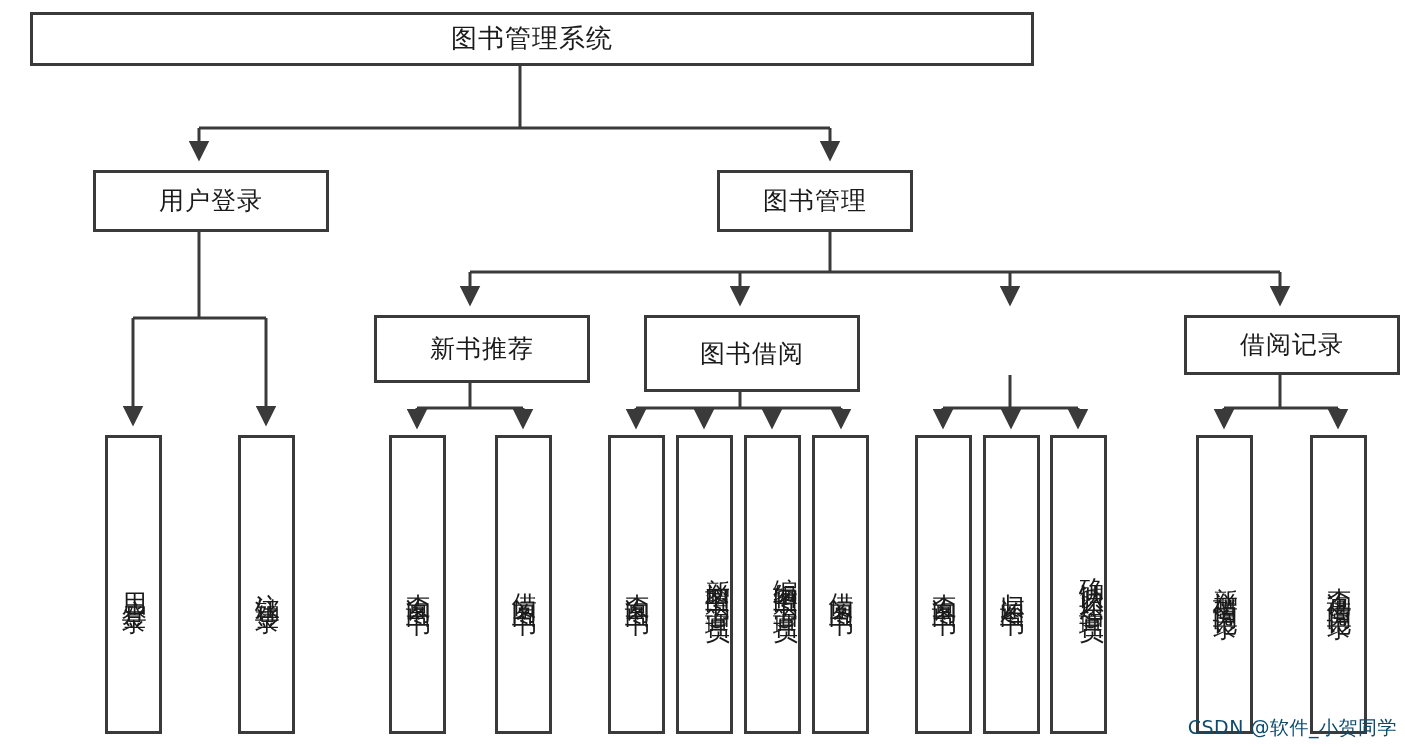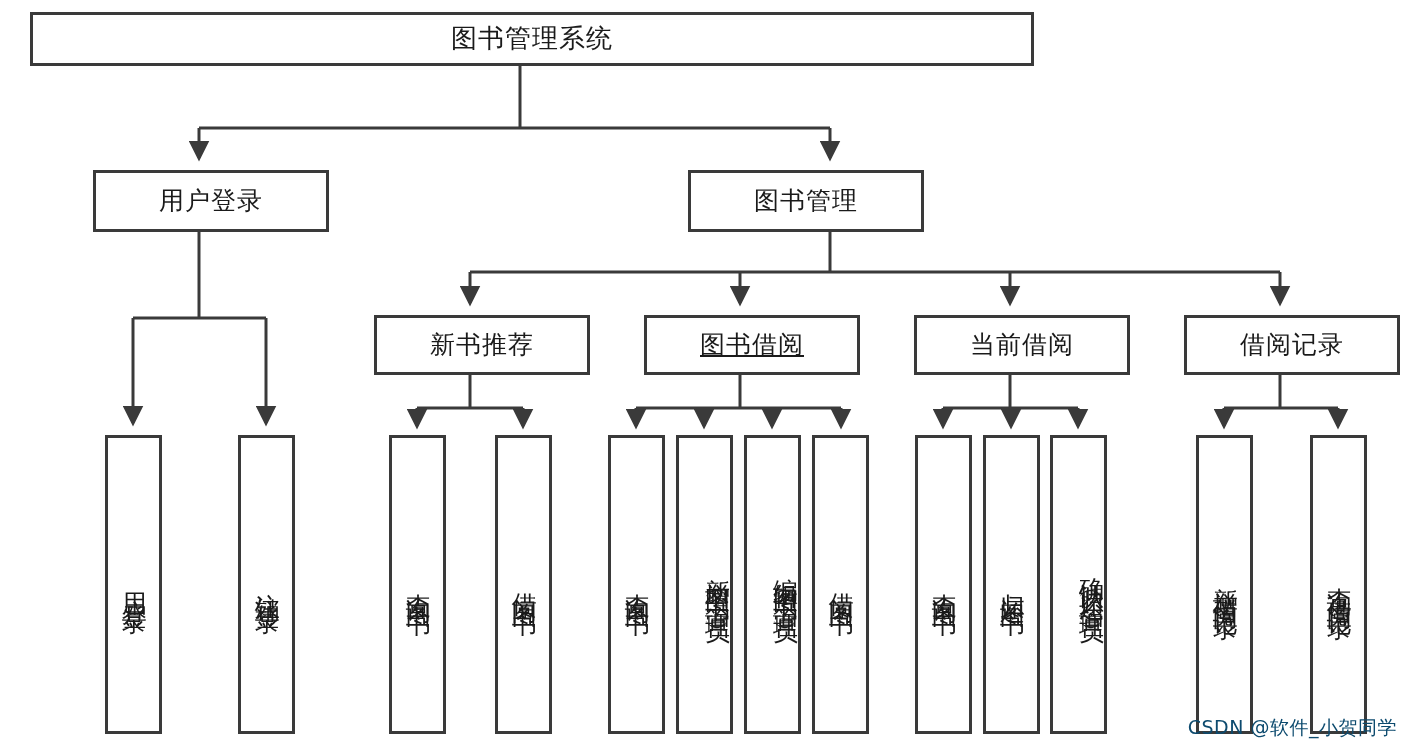--- a/index.html
+++ b/index.html
@@ -124,32 +124,29 @@
     </g>
   </svg>
 
   <div class="node horiz root" style="left:18px; top:12px; width:1004px; height:54px;">
     <span>图书管理系统</span>
   </div>
 
   <div class="node horiz" style="left:81px; top:170px; width:236px; height:62px;">
     <span>用户登录</span>
   </div>
-  <div class="node horiz" style="left:676px; top:170px; width:236px; height:62px;">
+  <div class="node horiz" style="left:705px; top:170px; width:196px; height:62px;">
     <span>图书管理</span>
   </div>
 
-  <div class="node horiz" style="left:362px; top:315px; width:216px; height:60px;">
+  <div class="node horiz" style="left:362px; top:315px; width:216px; height:68px;">
     <span>新书推荐</span>
   </div>
-  <div class="node horiz" style="left:632px; top:315px; width:216px; height:60px;text-decoration:underline;">
+  <div class="node horiz" style="left:632px; top:315px; width:216px; height:77px;">
     <span>图书借阅</span>
-  </div>
-  <div class="node horiz" style="left:902px; top:315px; width:216px; height:60px;">
-    <span>当前借阅</span>
   </div>
   <div class="node horiz" style="left:1172px; top:315px; width:216px; height:60px;">
     <span>借阅记录</span>
   </div>
 
   <div class="node vert mid" style="left:105px; top:435px; width:57px; height:299px;">
     <span>用户登录</span>
   </div>
   <div class="node vert mid" style="left:238px; top:435px; width:57px; height:299px;">
     <span>注销登录</span>

